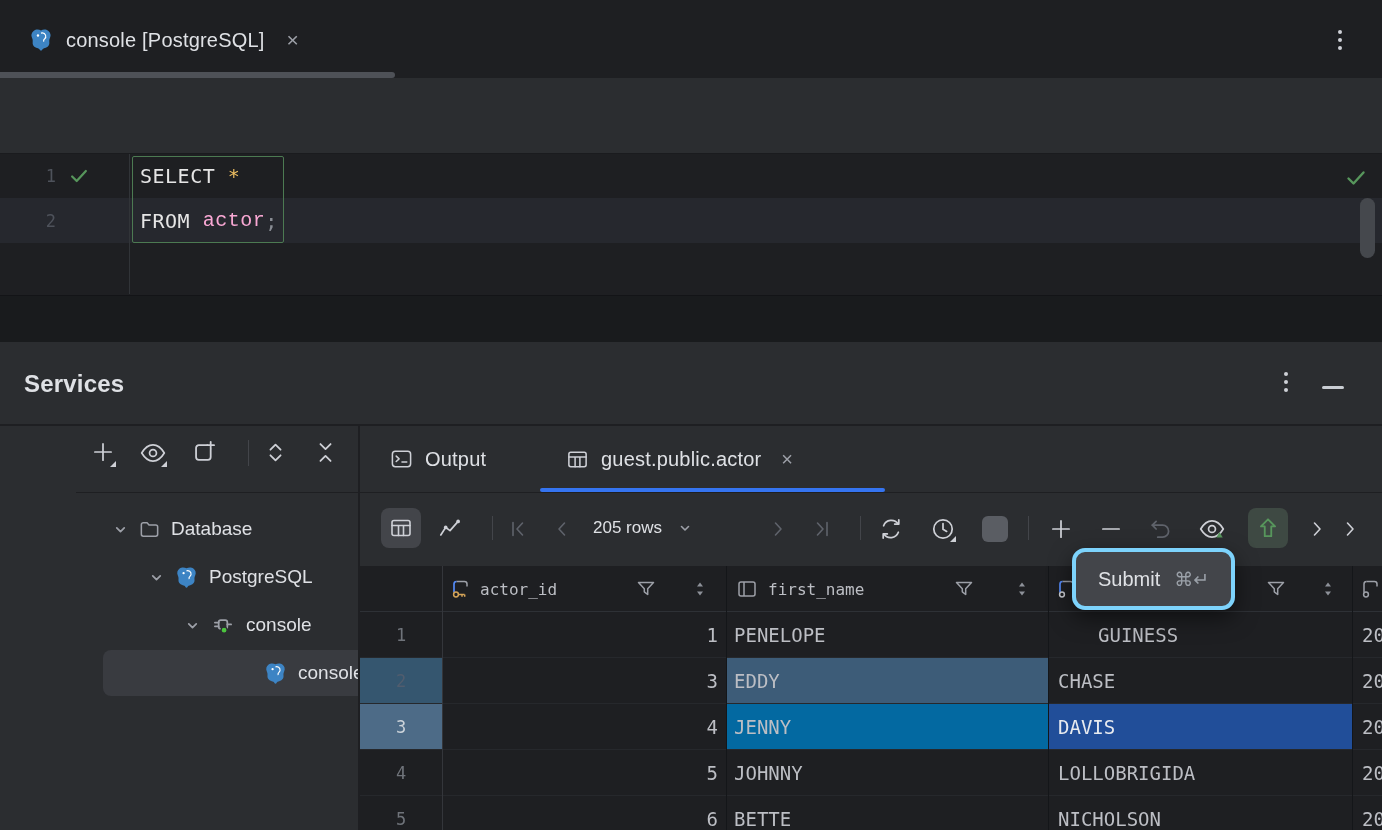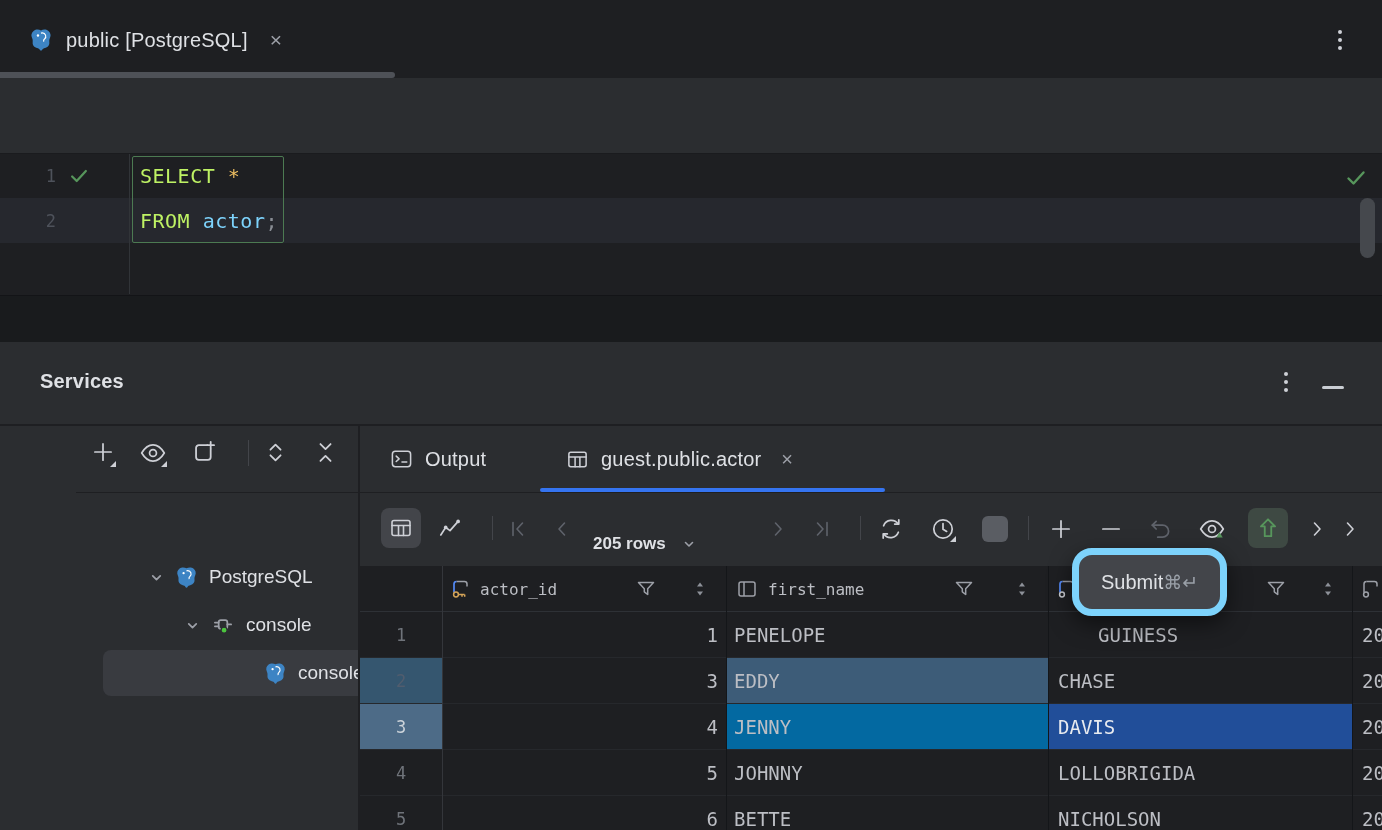--- a/index.html
+++ b/index.html
@@ -21,59 +21,59 @@
   .tabbar{left:0;top:0;width:1382px;height:71px;background:#1e1f22;}
   .tab-scroll{left:0;top:72px;width:395px;height:6px;background:#4e5157;border-radius:0 3px 3px 0;}
   
   .toolbar{left:0;top:78px;width:1382px;height:75px;background:#2b2d30;border-bottom:1px solid #1a1b1e;}
   
   .editor{left:0;top:154px;width:1382px;height:140px;background:#1e1f22;}
   .curline{left:0;top:44px;width:1382px;height:45px;background:#26282e;}
   .gutline{left:129px;top:0;width:1px;height:140px;background:#313438;}
   .lnum{width:40px;text-align:right;color:#4e525b;font-size:17px;}
   .code{font-size:20px;letter-spacing:.5px;}
-  .kw{color:#bef264;} .star{color:#edbe61;} .ident{color:#7dd3fc;} .semi{color:#898d94;}
+  .kw{color:#e5e5e5;} .star{color:#edbe61;} .ident{color:#f9a8d4;font-family:Liberation Mono, monospace;} .semi{color:#898d94;}
   .stmtbox{left:132px;top:2px;width:150px;height:85px;border:1.5px solid #4c7a52;border-radius:2px;}
   .gap-band{left:0;top:295px;width:1382px;height:47px;background:#191b1d;border-top:1px solid #131417;}
   
   .services{left:0;top:342px;width:1382px;height:488px;background:#2b2d30;}
   .svc-head{left:0;top:0;width:1382px;height:82px;border-bottom:2px solid #1e1f22;}
   .stripe{left:0;top:84px;width:74px;height:404px;border-right:2px solid #1e1f22;}
   .treepanel{left:76px;top:84px;width:282px;height:404px;overflow:hidden;border-right:2px solid #1e1f22;}
   .gridpanel{left:360px;top:84px;width:1022px;height:404px;overflow:hidden;background:#2b2d30;}
   .tree-item{font-size:19px;color:#dfe1e5;white-space:nowrap;}
   .tabs-underline{background:#3574f0;height:4px;border-radius:2px;}
   .gridarea{left:0;top:140px;width:1022px;height:264px;background:#1e1f22;}
   .hcell,.cell{position:absolute;height:46px;display:flex;align-items:center;}
   .cell{font-size:19px;color:#bcbec4;}
   .gutnum{justify-content:center;width:82px;color:#6f737a;font-size:17px;}
   .rowline{position:absolute;left:0;width:1022px;height:1px;background:#26282c;}
   .vline{position:absolute;width:1px;background:#141619;}
   .sel-eddy{background:#3d5c78;} .sel-jenny{background:#0369a1;} .sel-lead{background:#214e99;color:#e8ebef;}
   .gut2{background:#35566f;color:#515d6e;} .gut3{background:#4d6b87;color:#ccd3da;}
-  .tooltip{background:#43454a;border:7px solid #7dd3fc;border-radius:20px;
-           box-shadow:0 8px 22px rgba(0,0,0,.5);display:flex;align-items:center;
+  .tooltip{background:#43454a;border:4px solid #7dd3fc;border-radius:13px;
+           box-shadow:0 8px 22px rgba(0,0,0,.5);display:flex;align-items:center;gap:14px;
            padding:0 22px;z-index:60;}
   .btn-active{background:#43454a;border-radius:8px;}
   .btn-submit{background:#3e4943;border-radius:8px;}
   .corner-tri{position:absolute;width:0;height:0;border-left:6px solid transparent;border-bottom:6px solid #ced0d6;}
 </style>
 </head>
 <body>
 
 <div id="root">
 
   <div class="abs tabbar">
     <div class="abs row-center" style="left:28px;top:18px;height:44px;gap:12px;">
       <svg width="26" height="26" viewBox="0 0 24 24">
         <path fill="#3d84c4" d="M12 3.2c-1.6-1-4.6-1.4-6.6.2C3.2 5 2.6 7.6 3.6 9.8c.7 1.5.9 2.8.7 4.4-.2 2 .7 3.6 2.4 4.4 1.2.6 2.2.6 3.3 1.4.9.7 1.1 1.8 2 1.8s1.1-1.1 2-1.8c1.1-.8 2.1-.8 3.3-1.4 1.7-.8 2.6-2.4 2.4-4.4-.2-1.6 0-2.9.7-4.4 1-2.2.4-4.8-1.8-6.4-2-1.6-5-1.2-6.6-.2Z"></path>
         <circle cx="9.2" cy="7.8" r="1.1" fill="#fff"></circle>
         <path stroke="#fff" stroke-width="1.1" fill="none" d="M12 5.6c1.8-.4 3.6.3 4.2 1.9.5 1.4 0 2.8-1 3.6-.8.6-.9 1.5-.7 2.5"></path>
       </svg>
-      <span class="ui20">public [PostgreSQL]</span>
+      <span class="ui20">console [PostgreSQL]</span>
       <span style="font-size:21px;color:#9da0a8;margin-left:10px;">×</span>
     </div>
     <div class="abs kebab" style="left:1338px;top:30px;">
       <i></i>
         <i></i>
         <i></i>
     </div>
     <div class="abs tab-scroll"></div>
   </div>
 
@@ -169,21 +169,21 @@
           <path d="M4.5 12.5 9.5 17.5 19.5 6.5" stroke="#57965c" stroke-width="2.4" fill="none" stroke-linecap="round" stroke-linejoin="round"></path>
         </svg>
     </div>
     <div class="abs" style="left:1360px;top:44px;width:15px;height:60px;background:#45484d;border-radius:8px;"></div>
   </div>
   <div class="abs gap-band"></div>
 
   <div class="abs services">
 
     <div class="abs svc-head">
-      <span class="abs" style="left:40px;top:28px;font-size:20px;font-weight:bold;letter-spacing:.2px;">Services</span>
+      <span class="abs" style="left:24px;top:28px;font-size:24px;font-weight:bold;letter-spacing:.2px;">Services</span>
       <div class="abs kebab" style="left:1284px;top:30px;">
           <i></i>
           <i></i>
           <i></i>
         </div>
       <div class="abs" style="left:1322px;top:44px;width:22px;height:3px;background:#c9cdd3;border-radius:2px;"></div>
     </div>
 
 
     <div class="abs treepanel">
@@ -213,20 +213,29 @@
             <path class="st" d="M7.5 9.5 12 5l4.5 4.5M7.5 14.5 12 19l4.5-4.5"></path>
           </svg>
       </div>
       <div class="abs" style="left:236px;top:13px;">
         <svg width="27" height="27" viewBox="0 0 24 24">
             <path class="st" d="M7.5 4.5 12 9l4.5-4.5M7.5 19.5 12 15l4.5 4.5"></path>
           </svg>
       </div>
       <div class="abs" style="left:0;top:66px;width:282px;height:1px;background:#1e1f22;"></div>
 
+      <div class="abs row-center" style="left:37px;top:79px;height:48px;gap:10px;">
+        <svg width="15" height="15" viewBox="0 0 14 14">
+            <path d="M3.5 5.5 7 9l3.5-3.5" class="st st-gray"></path>
+          </svg>
+        <svg width="23" height="23" viewBox="0 0 24 24">
+            <path class="st st-gray" d="M3.5 7a2 2 0 0 1 2-2h4l2 2.2h7a2 2 0 0 1 2 2V17a2 2 0 0 1-2 2h-13a2 2 0 0 1-2-2Z"></path>
+          </svg>
+        <span class="tree-item">Database</span>
+      </div>
       <div class="abs row-center" style="left:73px;top:127px;height:48px;gap:10px;">
         <svg width="15" height="15" viewBox="0 0 14 14">
             <path d="M3.5 5.5 7 9l3.5-3.5" class="st st-gray"></path>
           </svg>
         <svg width="25" height="25" viewBox="0 0 24 24">
           <path fill="#3d84c4" d="M12 3.2c-1.6-1-4.6-1.4-6.6.2C3.2 5 2.6 7.6 3.6 9.8c.7 1.5.9 2.8.7 4.4-.2 2 .7 3.6 2.4 4.4 1.2.6 2.2.6 3.3 1.4.9.7 1.1 1.8 2 1.8s1.1-1.1 2-1.8c1.1-.8 2.1-.8 3.3-1.4 1.7-.8 2.6-2.4 2.4-4.4-.2-1.6 0-2.9.7-4.4 1-2.2.4-4.8-1.8-6.4-2-1.6-5-1.2-6.6-.2Z"></path>
           <circle cx="9.2" cy="7.8" r="1.1" fill="#fff"></circle>
           <path stroke="#fff" stroke-width="1.1" fill="none" d="M12 5.6c1.8-.4 3.6.3 4.2 1.9.5 1.4 0 2.8-1 3.6-.8.6-.9 1.5-.7 2.5"></path>
         </svg>
         <span class="tree-item">PostgreSQL</span>
@@ -291,21 +300,21 @@
         <div class="abs" style="left:146px;top:24px;">
           <svg width="24" height="24" viewBox="0 0 24 24">
               <path class="st st-dim" d="M7 5.5v13M16.5 6 11 12l5.5 6"></path>
             </svg>
         </div>
         <div class="abs" style="left:190px;top:24px;">
           <svg width="24" height="24" viewBox="0 0 24 24">
               <path class="st st-dim" d="M14.5 6 9 12l5.5 6"></path>
             </svg>
         </div>
-        <div class="abs row-center" style="left:233px;top:31px;height:40px;gap:16px;font-weight:bold;">
+        <div class="abs row-center" style="left:233px;top:15px;height:40px;gap:16px;">
           <span class="ui17">205 rows</span>
           <svg width="14" height="14" viewBox="0 0 14 14">
               <path d="M3.5 5.5 7 9l3.5-3.5" class="st st-gray"></path>
             </svg>
         </div>
         <div class="abs" style="left:406px;top:24px;">
           <svg width="24" height="24" viewBox="0 0 24 24">
               <path class="st st-dim" d="M9.5 6 15 12l-5.5 6"></path>
             </svg>
         </div>

